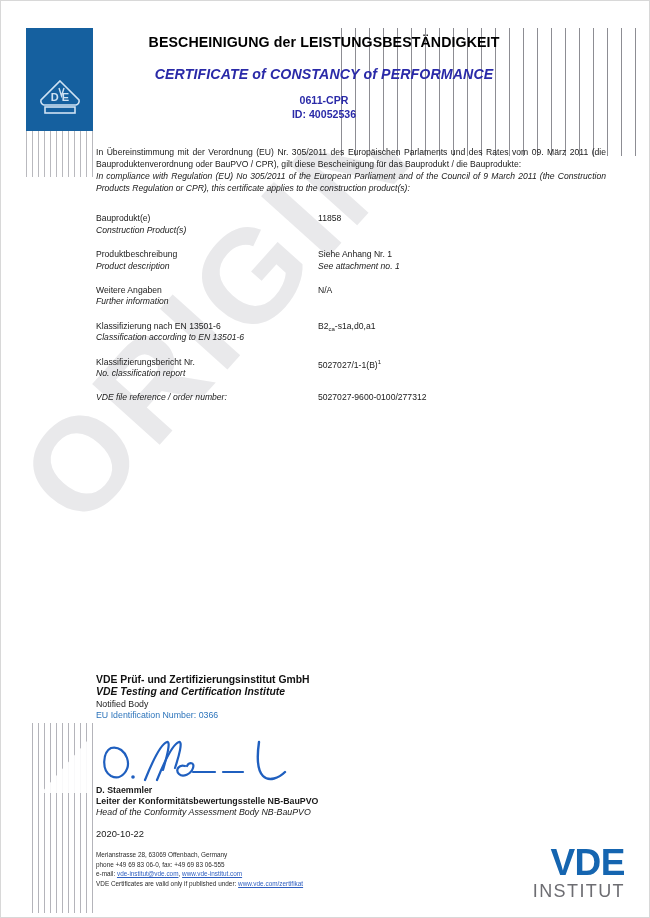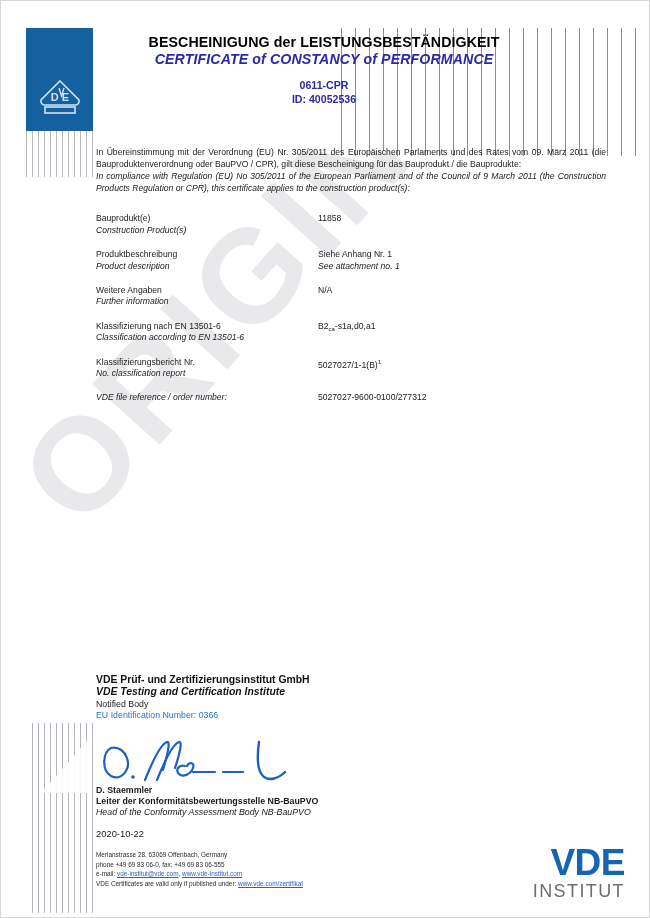--- a/index.html
+++ b/index.html
@@ -100,21 +100,21 @@
     font-weight: bold;
     color: #000000;
     letter-spacing: 0.1px;
     white-space: nowrap;
   }
   .title-en {
     font-size: 14.2px;
     font-weight: bold;
     font-style: italic;
     color: #2a2aa8;
-    margin-top: 1px;
+    margin-top: 16px;
     letter-spacing: 0.1px;
     white-space: nowrap;
   }
   .cert-no {
     font-size: 10.6px;
     font-weight: bold;
     color: #2a2aa8;
     margin-top: 12px;
   }
   .cert-id {

